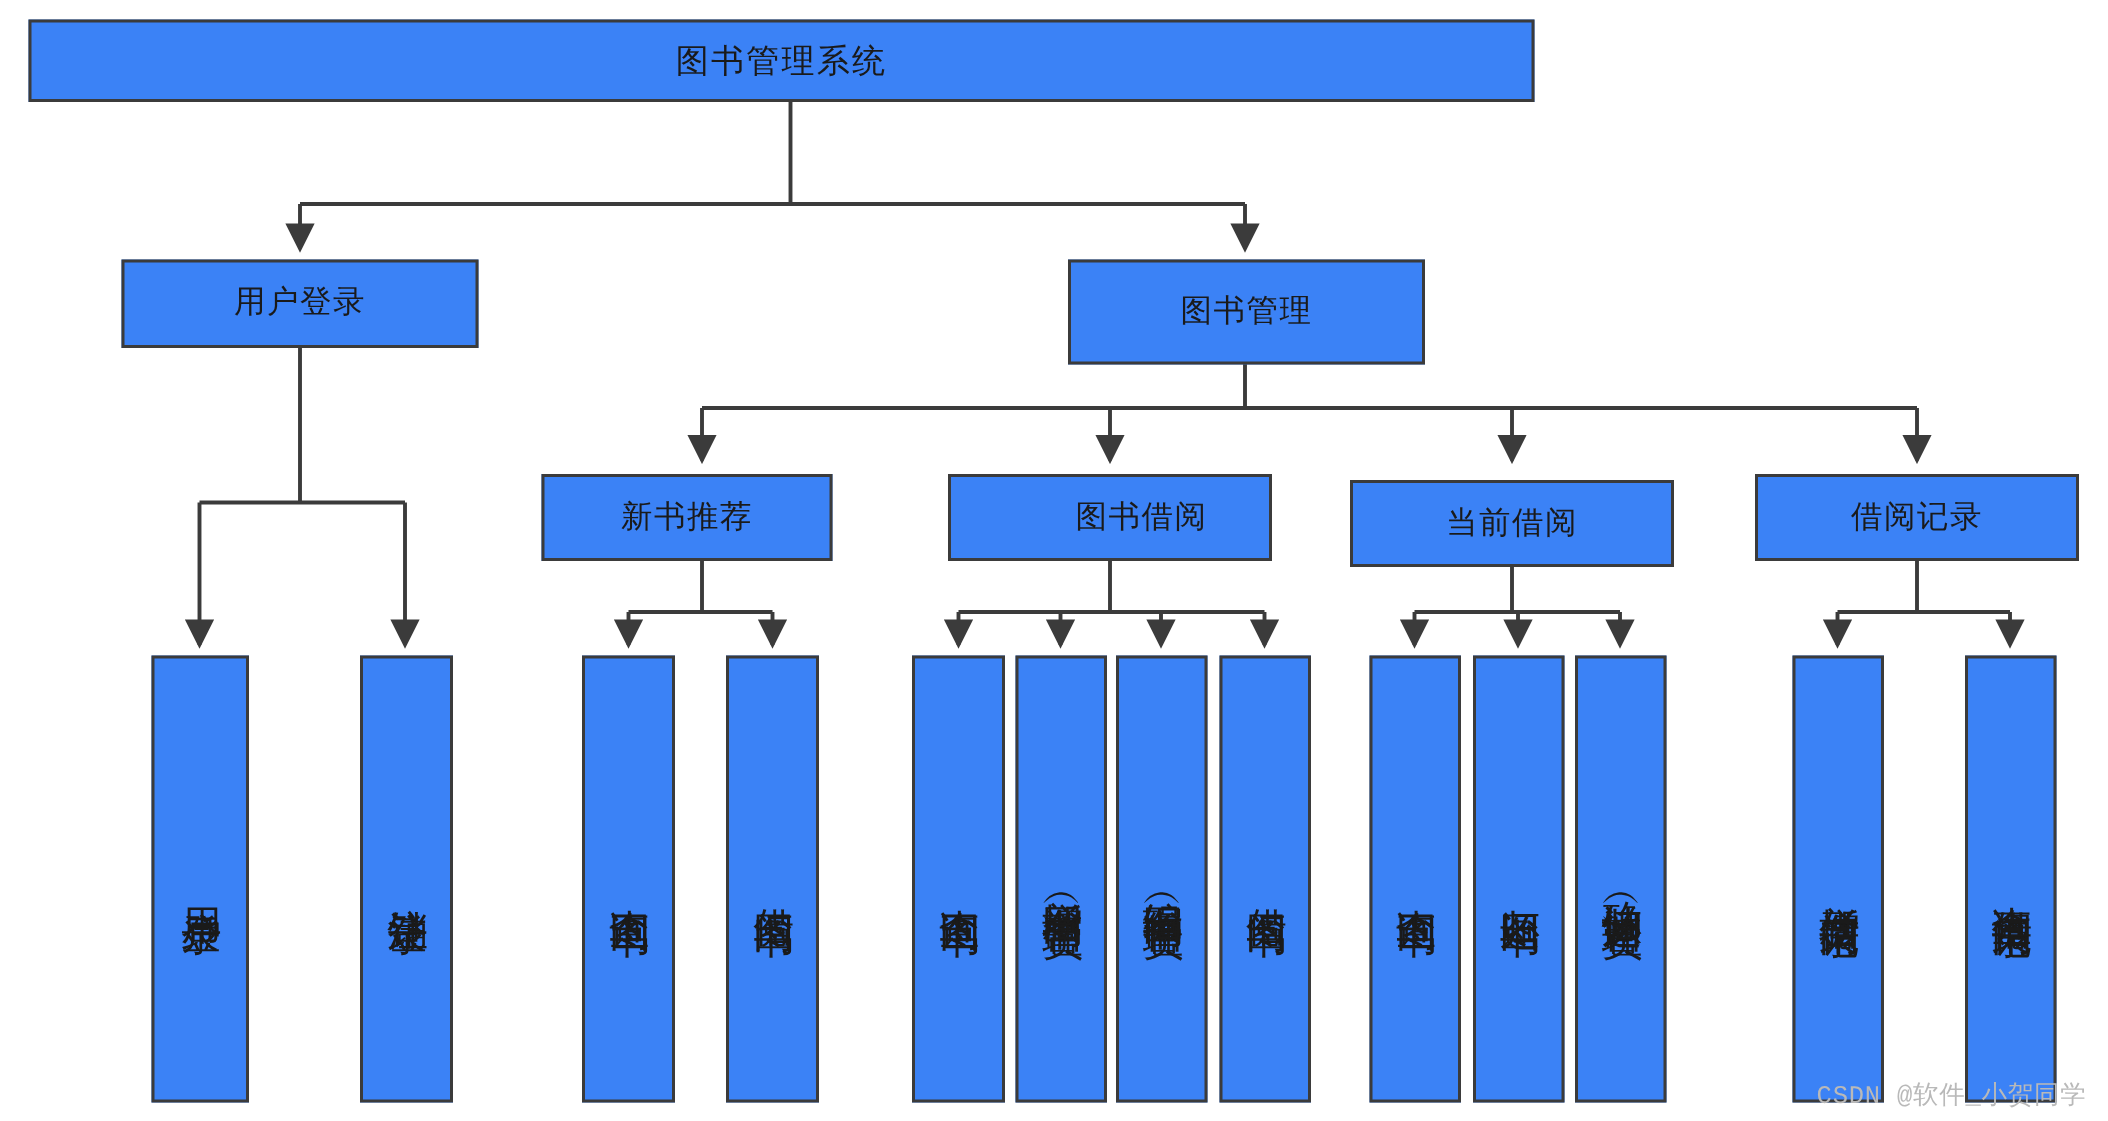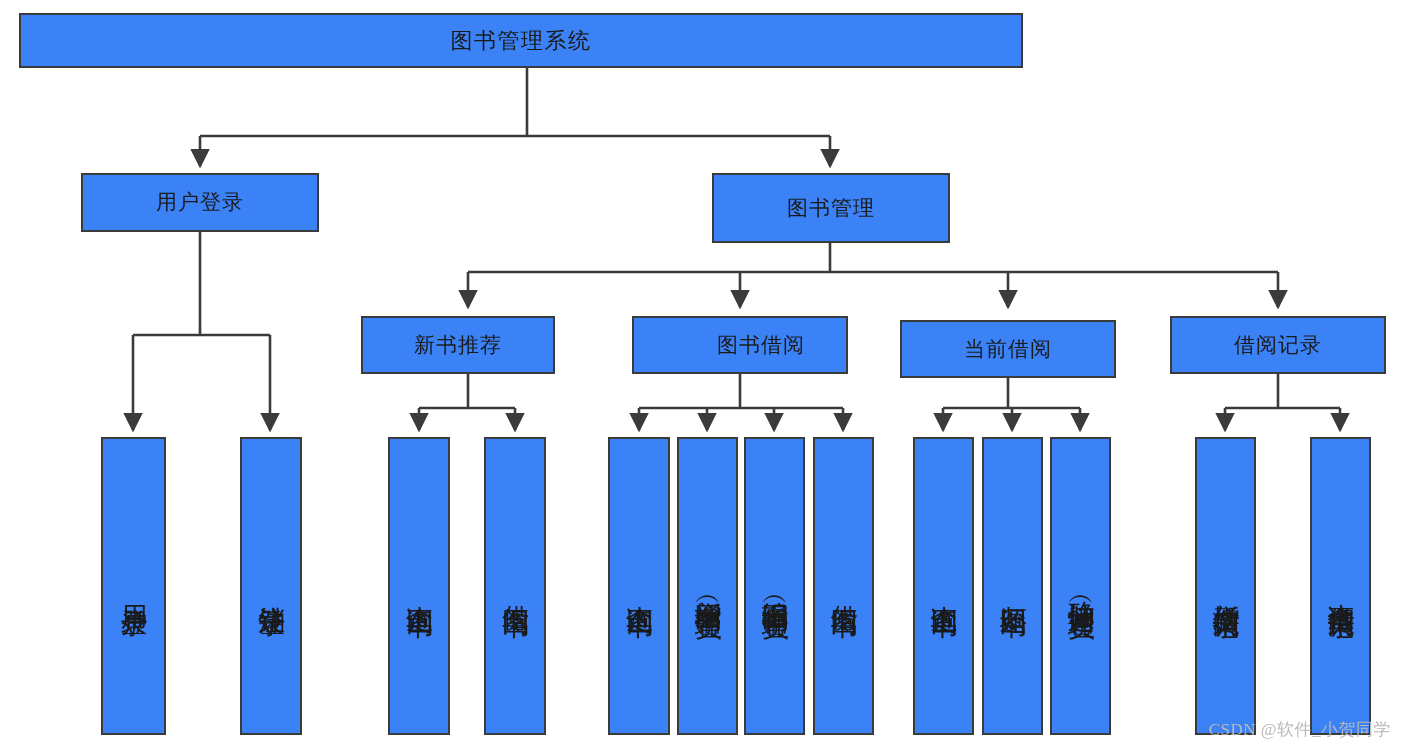--- a/index.html
+++ b/index.html
@@ -65,21 +65,21 @@
   }
   .watermark {
     position: absolute;
     right: 14px;
     bottom: 6px;
     font-size: 17px;
     color: #b9b9b9;
     letter-spacing: 0.5px;
     z-index: 5;
     white-space: nowrap;
-    font-family: Liberation Serif, serif;
+    font-family: Liberation Mono, monospace;
   }
 </style>
 </head>
 <body>
 
 <div id="canvas">
 
   <svg id="wires" viewBox="0 0 1405 747" width="1405" height="747" xmlns="http://www.w3.org/2000/svg">
     <defs>
       <marker id="arrow" viewBox="0 0 12 12" refX="10.5" refY="6" markerWidth="7.5" markerHeight="7.5" orient="auto-start-reverse">

